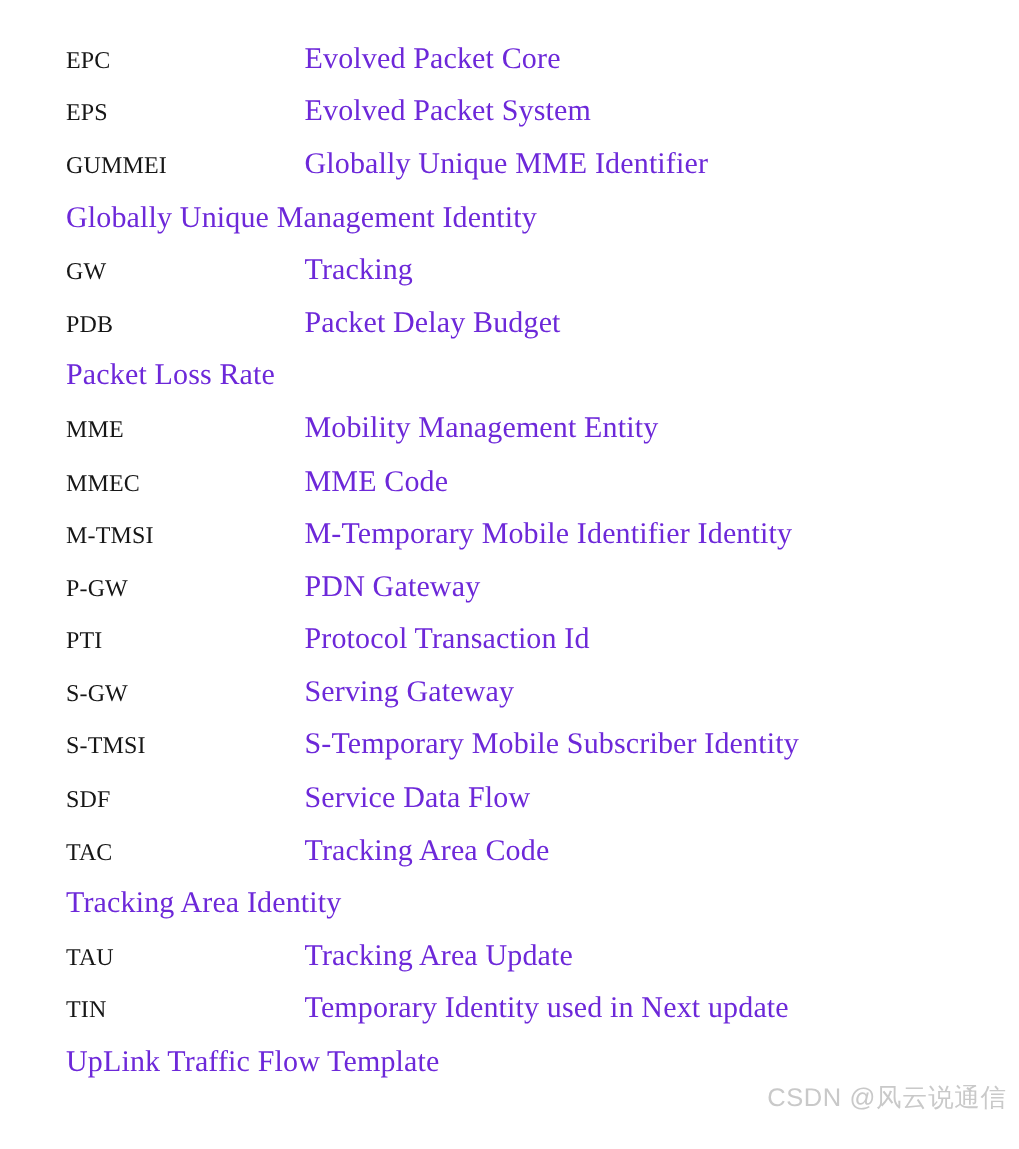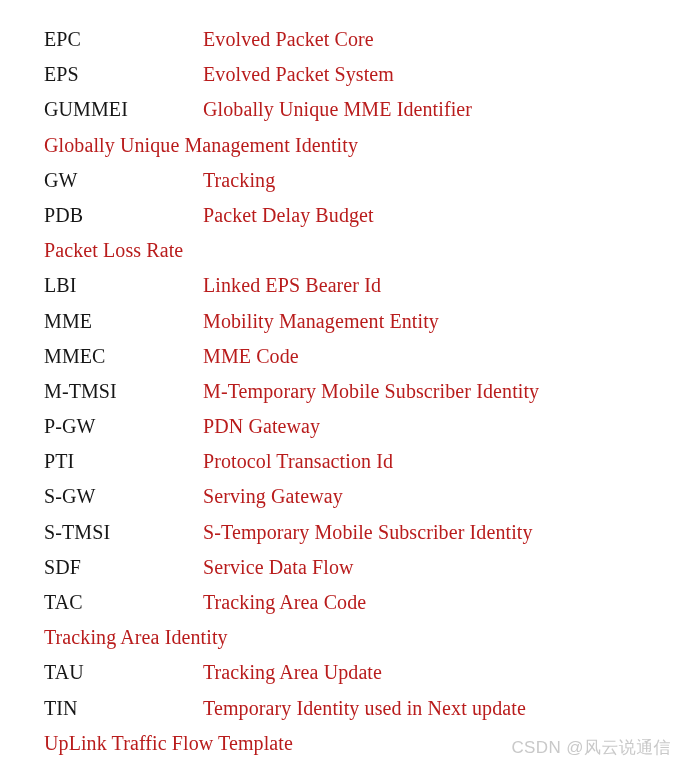--- a/index.html
+++ b/index.html
@@ -38,36 +38,36 @@
     display: flex;
     align-items: baseline;
     height: 35.2px;
     line-height: 35.2px;
     white-space: nowrap;
   }
 
   .term {
     width: 159px;
     flex: 0 0 159px;
-    font-size: 20px;
+    font-size: 16px;
     letter-spacing: 0.1px;
     color: #161616;
   }
 
   .definition {
     flex: 1 1 auto;
     font-size: 20px;
     letter-spacing: 0.1px;
-    color: #b91c1c;
+    color: #6d28d9;
   }
 
   #watermark {
     position: absolute;
     right: 8px;
-    bottom: 8px;
+    bottom: 24px;
     font-family: "Liberation Sans", "DejaVu Sans", sans-serif;
     font-size: 17px;
     line-height: 20px;
     color: #c9c9c9;
     white-space: nowrap;
     letter-spacing: 0.4px;
     user-select: none;
   }
 </style>
 </head>
@@ -96,34 +96,30 @@
         <span class="definition">Tracking</span>
       </div>
       <div class="glossary-row">
         <span class="term">PDB</span>
         <span class="definition">Packet Delay Budget</span>
       </div>
       <div class="glossary-row">
         <span class="definition">Packet Loss Rate</span>
       </div>
       <div class="glossary-row">
-        <span class="term">LBI</span>
-        <span class="definition">Linked EPS Bearer Id</span>
-      </div>
-      <div class="glossary-row">
         <span class="term">MME</span>
         <span class="definition">Mobility Management Entity</span>
       </div>
       <div class="glossary-row">
         <span class="term">MMEC</span>
         <span class="definition">MME Code</span>
       </div>
       <div class="glossary-row">
         <span class="term">M-TMSI</span>
-        <span class="definition">M-Temporary Mobile Subscriber Identity</span>
+        <span class="definition">M-Temporary Mobile Identifier Identity</span>
       </div>
       <div class="glossary-row">
         <span class="term">P-GW</span>
         <span class="definition">PDN Gateway</span>
       </div>
       <div class="glossary-row">
         <span class="term">PTI</span>
         <span class="definition">Protocol Transaction Id</span>
       </div>
       <div class="glossary-row">

